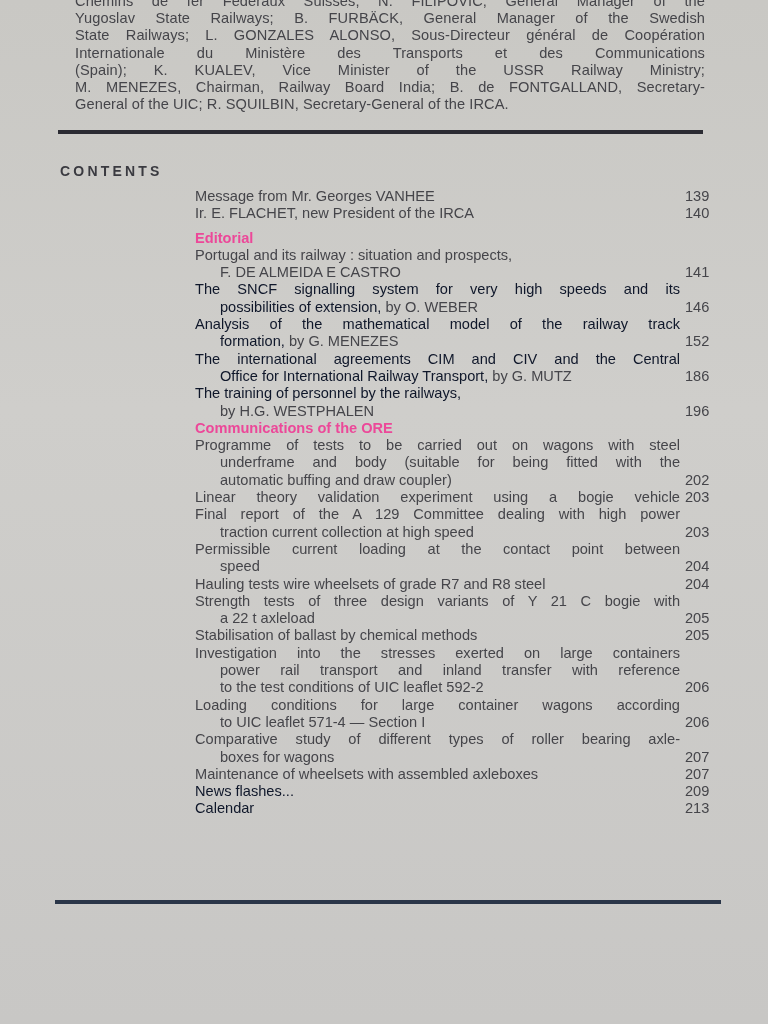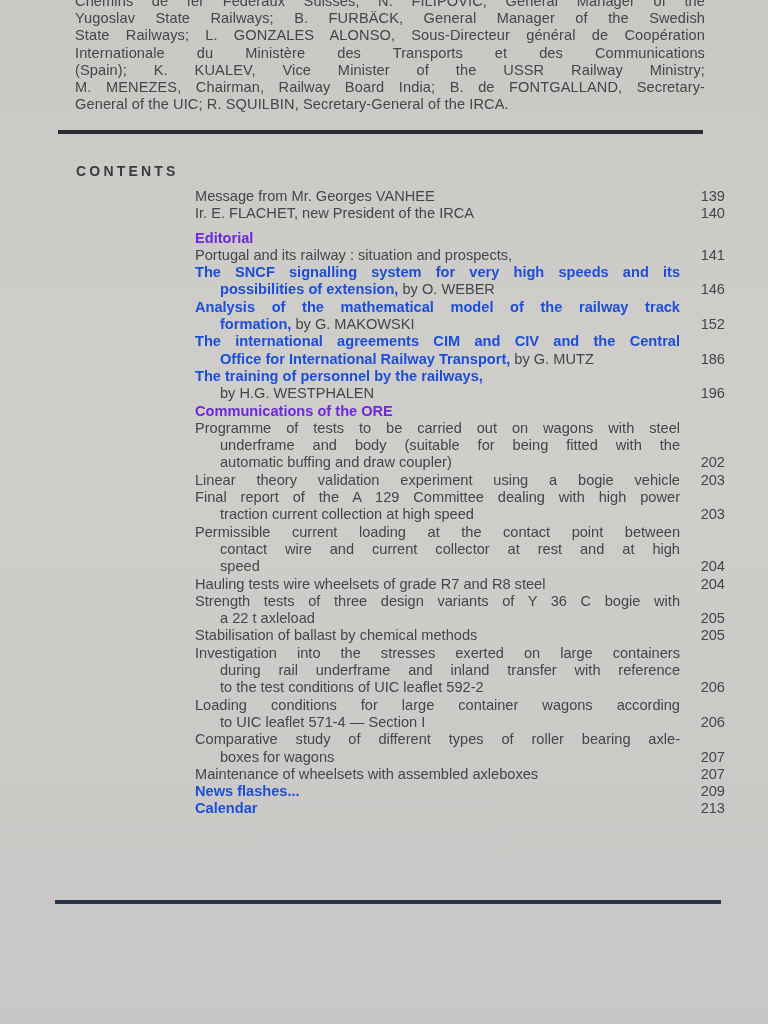--- a/index.html
+++ b/index.html
@@ -52,21 +52,21 @@
     .rule-bottom {
       position: absolute;
       left: 55px;
       top: 900px;
       width: 666px;
       height: 4px;
       background: #2a3548;
     }
     .contents-heading {
       position: absolute;
-      left: 76px;
+      left: 60px;
       top: 163px;
       font-size: 14px;
       font-weight: bold;
       letter-spacing: 3.2px;
       color: #3a3a40;
     }
     .toc {
       position: absolute;
       left: 195px;
       top: 188px;
@@ -90,27 +90,26 @@
       padding-left: 25px;
     }
     .entry .title .ln.just {
       text-align: justify;
       text-align-last: justify;
     }
     .entry .page-num {
       position: absolute;
       right: 0;
       bottom: 0;
-      text-align: right;
       width: 40px;
     }
-    .bold { font-weight: bold; color: #1d4ed8; }
+    .bold { font-weight: normal; color: #0f172a; }
     .section-head {
       font-weight: bold;
-      color: #6d28d9;
+      color: #ec4899;
     }
     .gap { height: 7px; }
   </style>
 </head>
 <body>
 
 <div class="page">
 
   <div class="intro">
     <span class="line">Chemins de fer Fédéraux Suisses; N. FILIPOVIC, General Manager of the</span>
@@ -145,36 +144,37 @@
 
     <div class="entry">
       <div class="title">
           <span class="ln section-head">Editorial</span>
         </div>
     </div>
 
     <div class="entry">
       <div class="title">
         <span class="ln">Portugal and its railway : situation and prospects,</span>
+        <span class="ln indent">F. DE ALMEIDA E CASTRO</span>
       </div>
       <div class="page-num">141</div>
     </div>
 
     <div class="entry">
       <div class="title">
         <span class="ln bold just">The SNCF signalling system for very high speeds and its</span>
         <span class="ln indent"><span class="bold">possibilities of extension,</span><span> by O. WEBER</span></span>
       </div>
       <div class="page-num">146</div>
     </div>
 
     <div class="entry">
       <div class="title">
         <span class="ln bold just">Analysis of the mathematical model of the railway track</span>
-        <span class="ln indent"><span class="bold">formation,</span><span> by G. MAKOWSKI</span></span>
+        <span class="ln indent"><span class="bold">formation,</span><span> by G. MENEZES</span></span>
       </div>
       <div class="page-num">152</div>
     </div>
 
     <div class="entry">
       <div class="title">
         <span class="ln bold just">The international agreements CIM and CIV and the Central</span>
         <span class="ln indent"><span class="bold">Office for International Railway Transport,</span><span> by G. MUTZ</span></span>
       </div>
       <div class="page-num">186</div>
@@ -214,52 +214,51 @@
       <div class="title">
         <span class="ln just">Final report of the A 129 Committee dealing with high power</span>
         <span class="ln indent">traction current collection at high speed</span>
       </div>
       <div class="page-num">203</div>
     </div>
 
     <div class="entry">
       <div class="title">
         <span class="ln just">Permissible current loading at the contact point between</span>
-        <span class="ln indent just">contact wire and current collector at rest and at high</span>
         <span class="ln indent">speed</span>
       </div>
       <div class="page-num">204</div>
     </div>
 
     <div class="entry">
       <div class="title">
           <span class="ln">Hauling tests wire wheelsets of grade R7 and R8 steel</span>
         </div>
       <div class="page-num">204</div>
     </div>
 
     <div class="entry">
       <div class="title">
-        <span class="ln just">Strength tests of three design variants of Y 36 C bogie with</span>
+        <span class="ln just">Strength tests of three design variants of Y 21 C bogie with</span>
         <span class="ln indent">a 22 t axleload</span>
       </div>
       <div class="page-num">205</div>
     </div>
 
     <div class="entry">
       <div class="title">
           <span class="ln">Stabilisation of ballast by chemical methods</span>
         </div>
       <div class="page-num">205</div>
     </div>
 
     <div class="entry">
       <div class="title">
         <span class="ln just">Investigation into the stresses exerted on large containers</span>
-        <span class="ln indent just">during rail underframe and inland transfer with reference</span>
+        <span class="ln indent just">power rail transport and inland transfer with reference</span>
         <span class="ln indent">to the test conditions of UIC leaflet 592-2</span>
       </div>
       <div class="page-num">206</div>
     </div>
 
     <div class="entry">
       <div class="title">
         <span class="ln just">Loading conditions for large container wagons according</span>
         <span class="ln indent">to UIC leaflet 571-4 — Section I</span>
       </div>

